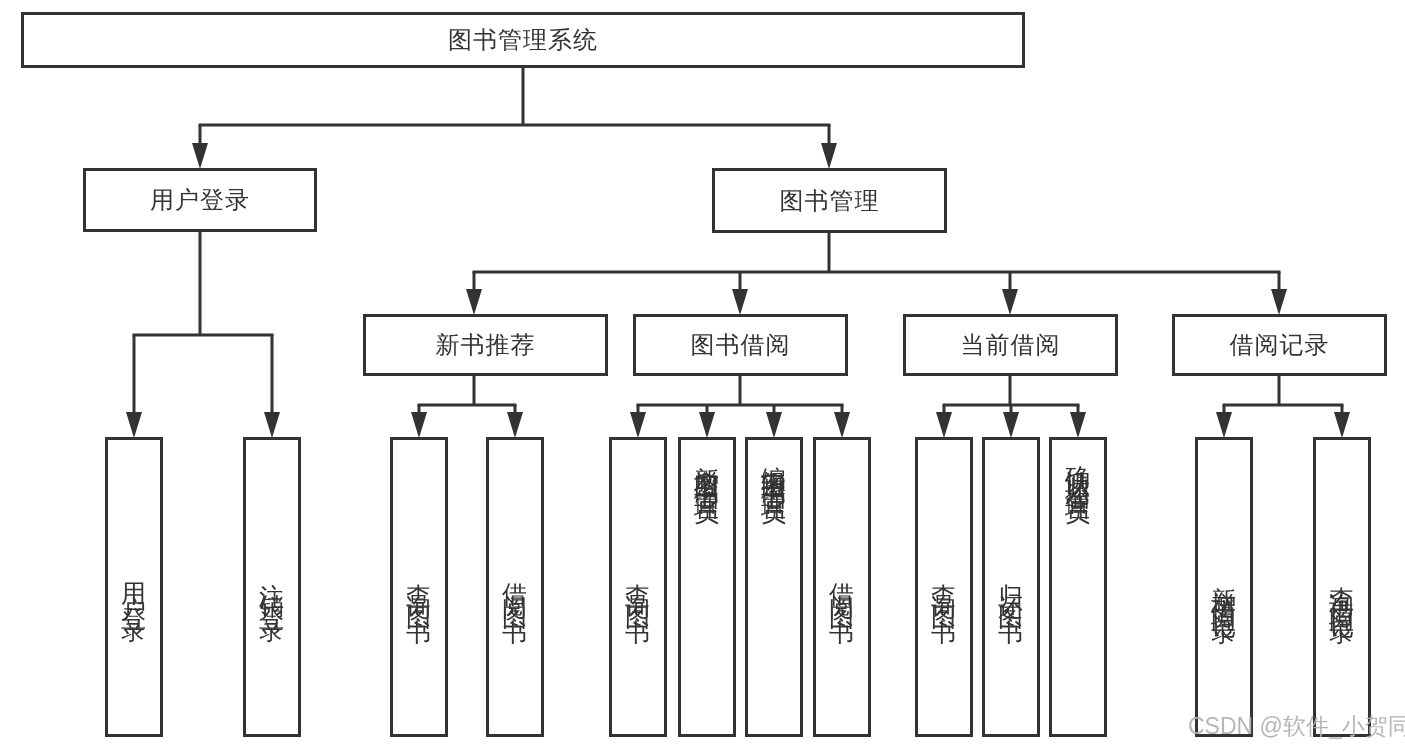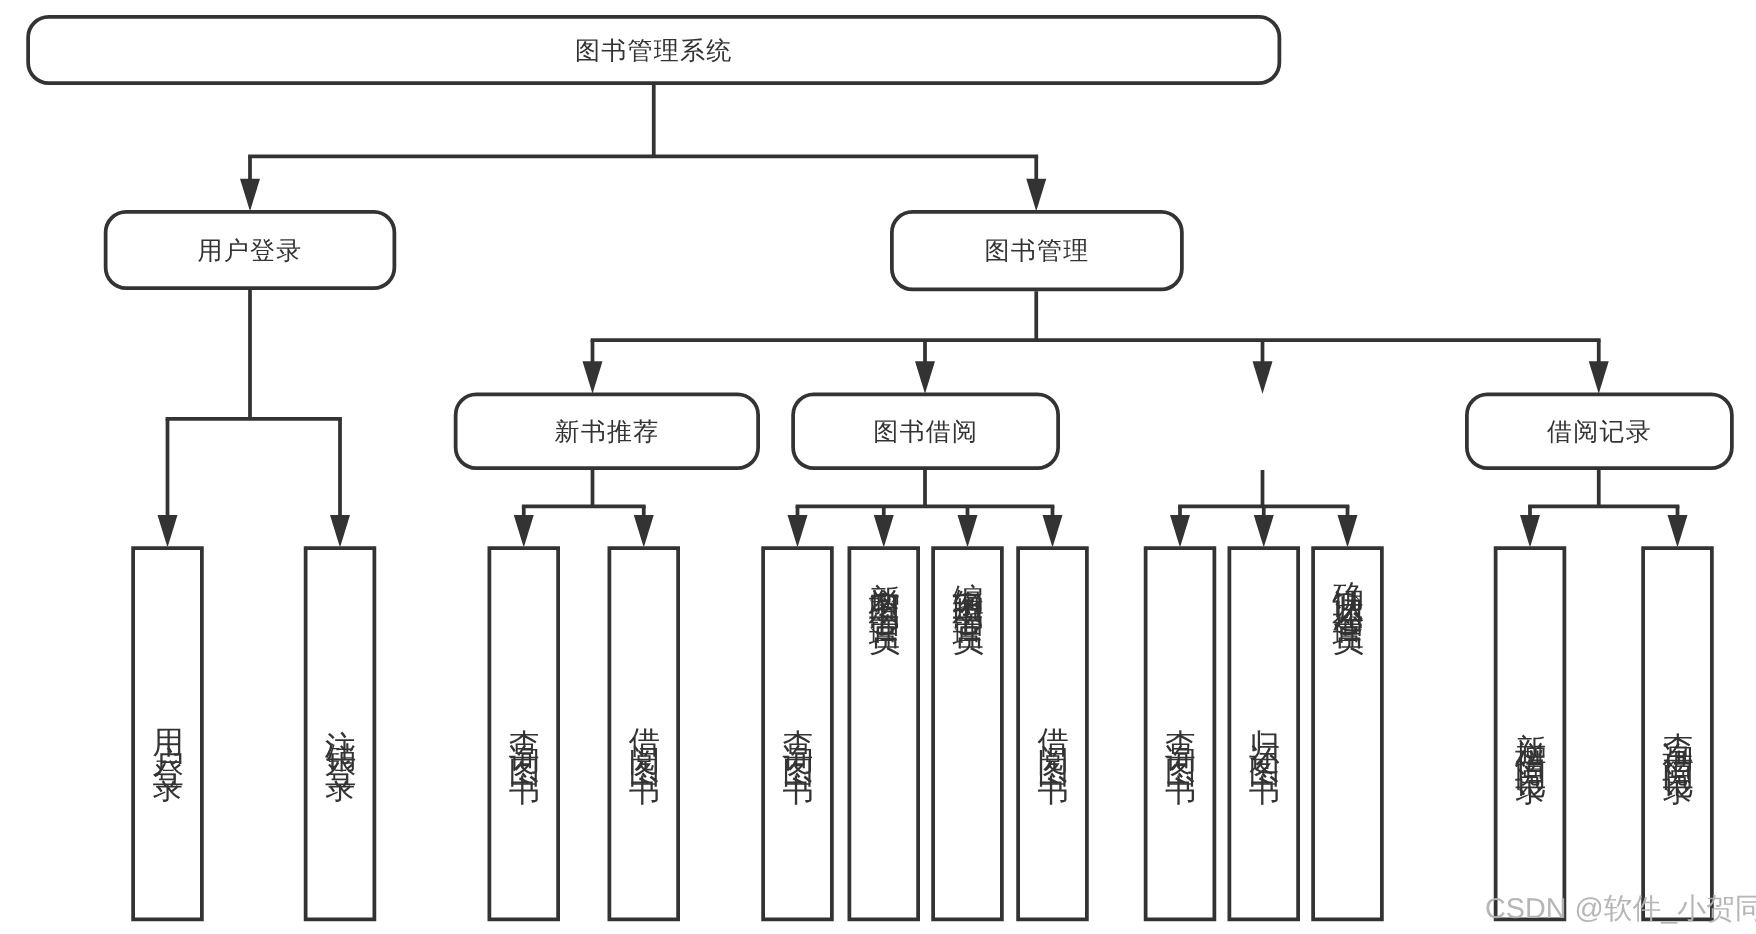--- a/index.html
+++ b/index.html
@@ -7,21 +7,21 @@
   #canvas{
     position:relative;width:1405px;height:747px;background:var(--bg,#fff);
     font-family:"Liberation Sans",sans-serif;overflow:hidden;
   }
   #wires{position:absolute;left:0;top:0;z-index:0;}
   .node{
     position:absolute;box-sizing:border-box;border:3px solid var(--line,#333);
     background:#fff;display:flex;align-items:center;justify-content:center;
     color:var(--txt,#333);z-index:1;
   }
-  .h-node{font-size:20px;letter-spacing:1px;border-radius:18px;}
+  .h-node{font-size:24px;letter-spacing:1px;}
   .v-node{width:58px;top:437px;height:300px;}
   .v-node .vtext{
     writing-mode:vertical-rl;text-orientation:mixed;
     font-size:25px;line-height:58px;color:var(--txt,#333);
   }
   .v4 .vtext{letter-spacing:12px;}
   .v6 .vtext{letter-spacing:7px;}
   .v9{align-items:flex-start;}
   .v9 .vtext{letter-spacing:5px;padding-top:6px;}
   #watermark{
@@ -100,20 +100,23 @@
   <div class="node h-node" style="left:712px;top:168px;width:235px;height:65px;">
     <span>图书管理</span>
   </div>
 
   <div class="node h-node" style="left:363px;top:314px;width:245px;height:62px;">
     <span>新书推荐</span>
   </div>
   <div class="node h-node" style="left:633px;top:314px;width:215px;height:62px;text-align:right;">
     <span>图书借阅</span>
   </div>
+  <div class="node h-node" style="left:903px;top:314px;width:215px;height:62px;">
+    <span>当前借阅</span>
+  </div>
   <div class="node h-node" style="left:1172px;top:314px;width:215px;height:62px;">
     <span>借阅记录</span>
   </div>
 
   <div class="node v-node v4" style="left:105px;">
     <span class="vtext">用户登录</span>
   </div>
   <div class="node v-node v4" style="left:243px;">
     <span class="vtext">注销登录</span>
   </div>

